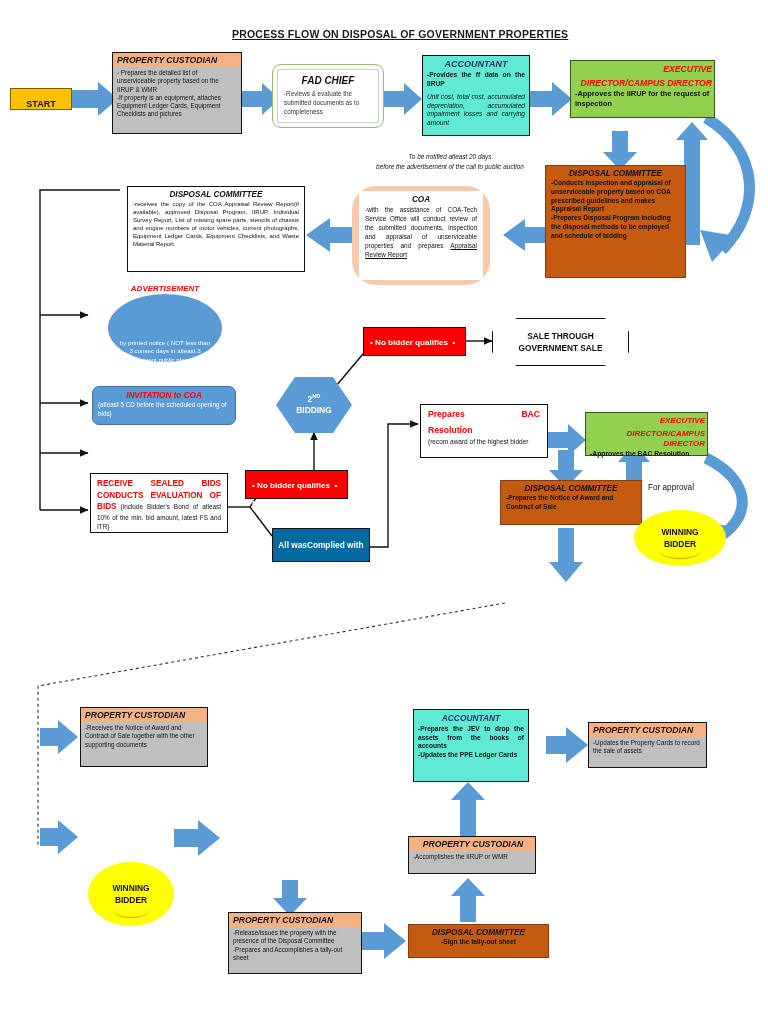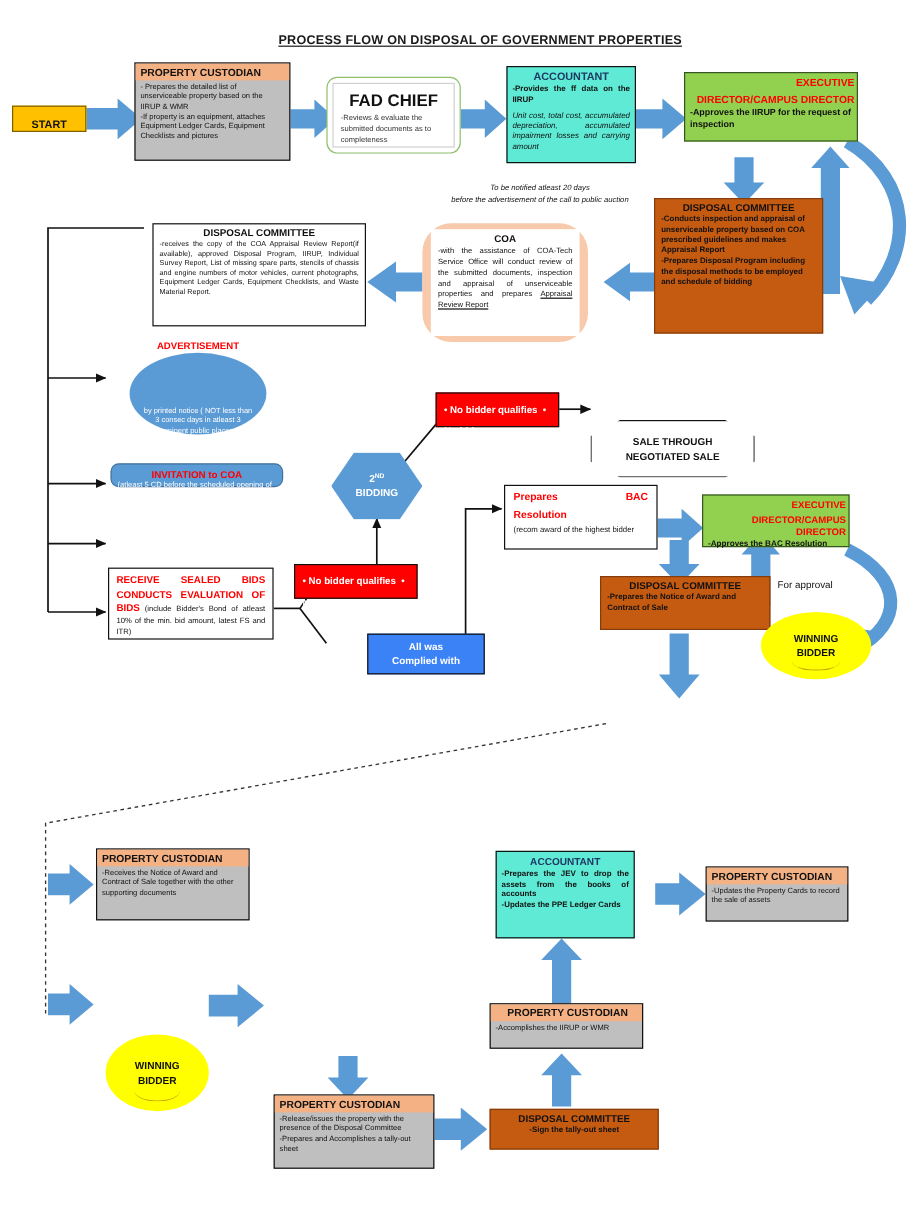--- a/index.html
+++ b/index.html
@@ -2,36 +2,36 @@
 <html><head>
 <meta charset="utf-8">
 <style>
   html,body{margin:0;padding:0;background:#ffffff;}
   body{width:768px;height:1024px;position:relative;overflow:hidden;
        font-family:"Liberation Sans","DejaVu Sans",sans-serif;}
   #canvas{position:relative;width:768px;height:1024px;}
   svg.lines{position:absolute;left:0;top:0;width:768px;height:1024px;overflow:visible;}
   .node{position:absolute;box-sizing:border-box;}
   .title{position:absolute;font-weight:bold;font-size:10.5px;color:#1a1a1a;letter-spacing:.2px;white-space:nowrap;text-decoration:underline;}
-  .hdr{font-weight:bold;text-align:center;display:block;}
+  .hdr{font-weight:bold;text-align:center;display:block;font-style:italic;}
   .body{display:block;}
   
   .cust{border:1.6px solid #111;background:#bfbfbf;padding:0;}
   .cust .hdr{background:#f4b183;color:#111;font-size:8.6px;padding:2px 2px 2px 4px;text-align:left;}
   .cust .body{color:#111;font-size:6.3px;line-height:1.32;padding:2px 4px 3px 4px;text-align:left;}
   .cust.ctr .hdr{text-align:center;}
   
   .acct{border:1.6px solid #111;background:#5eead4;}
   .acct .hdr{color:#1f3864;font-size:9px;padding:3px 2px 1px;}
   .acct .body{color:#111;font-size:6.6px;line-height:1.3;padding:1px 4px 4px;text-align:justify;font-weight:bold;}
   .acct .ital{font-style:italic;font-weight:normal;}
   
   .fad{border:1.3px solid #8ec06c;border-radius:9px;background:#fff;padding:4px;}
   .fad .inner{border:1px solid #d0d0d0;height:100%;box-sizing:border-box;padding:5px 6px;}
-  .fad .hdr{color:#111;font-size:14px;margin-bottom:3px;}
+  .fad .hdr{color:#111;font-size:10px;margin-bottom:3px;}
   .fad .body{color:#333;font-size:6.3px;line-height:1.45;}
   
   .exec{border:1.4px solid #375623;background:#92d050;}
   .exec .hdr{color:#ff0000;font-size:8.6px;line-height:1.25;padding:3px 2px 0;text-align:right;}
   .exec .body{color:#111;font-size:7.4px;font-weight:bold;line-height:1.25;padding:1px 4px 3px;text-align:left;}
   
   .disp{border:1.4px solid #843c0c;background:#c55a11;}
   .disp .hdr{color:#111;font-size:8.2px;padding:3px 2px 1px;}
   .disp .body{color:#111;font-size:6.6px;font-weight:bold;line-height:1.34;padding:0 5px 3px;text-align:left;}
   
@@ -57,27 +57,27 @@
   .insp{background:#5b9bd5;border:1.2px solid #111;display:flex;align-items:center;justify-content:center;margin-top:48px;}
   .insp .hdr{color:#ff0000;font-size:8.4px;}
   
   .rsb{border:1.2px solid #111;background:#fff;}
   .rsb .body{padding:4px 6px;font-size:6.4px;line-height:1.42;color:#111;text-align:justify;}
   .rsb .r{color:#ff0000;font-weight:bold;font-size:8.2px;}
   
   .nobid{background:#ff0000;border:1.2px solid #111;padding:3px 6px;}
   .nobid .li{color:#ffffff;font-weight:bold;font-size:8.1px;line-height:1.32;}
   
-  .green{background:#3b82f6;border:1.2px solid #111;display:flex;flex-direction:column;
-         align-items:center;justify-content:center;margin-left:34px;}
+  .green{background:#0369a1;border:1.2px solid #111;display:flex;flex-direction:row;
+         align-items:center;justify-content:center;}
   .green .li{color:#fff;font-weight:bold;font-size:8.3px;line-height:1.3;}
   
   .octa{border:1.5px solid #111;background:#fff;display:flex;flex-direction:column;
         align-items:center;justify-content:center;
-        clip-path:polygon(18% 0,82% 0,100% 28%,100% 72%,82% 100%,18% 100%,0 72%,0 28%);margin-top:32px;}
+        clip-path:polygon(18% 0,82% 0,100% 28%,100% 72%,82% 100%,18% 100%,0 72%,0 28%);}
   .octa .li{color:#111;font-weight:bold;font-size:8.3px;line-height:1.45;}
   
   .hexa{background:#5b9bd5;display:flex;flex-direction:column;align-items:center;justify-content:center;
         clip-path:polygon(25% 0,75% 0,100% 50%,75% 100%,25% 100%,0 50%);}
   .hexa .li{color:#fff;font-weight:bold;font-size:8.4px;line-height:1.35;}
   .hexa sup{font-size:5.6px;}
   
   .bac{border:1.2px solid #111;background:#fff;padding:4px 7px;}
   .bac .r{color:#ff0000;font-weight:bold;font-size:8.6px;}
   .bac .body{font-size:6.5px;color:#111;line-height:1.5;}
@@ -249,21 +249,21 @@
   <div class="node dispw" style="left:127px;top:186px;width:178px;height:86px;">
     <span class="hdr">DISPOSAL COMMITTEE</span>
     <span class="body">-receives the copy of the COA Appraisal Review Report(if available), approved Disposal Program, IIRUP, Individual Survey Report, List of missing spare parts, stencils of chassis and engine numbers of motor vehicles, current photographs, Equipment Ledger Cards, Equipment Checklists, and Waste Material Report.</span>
   </div>
 
   <div class="node advert" style="left:108px;top:294px;width:114px;height:68px;gap:44px;">
     <span class="hdr">ADVERTISEMENT</span>
     <span class="body" style="width:92px;">by printed notice ( NOT less than 3 consec days in atleast 3 prominent public places in locality)</span>
   </div>
 
-  <div class="node invite" style="left:92px;top:386px;width:144px;height:20px;">
+  <div class="node invite" style="left:92px;top:386px;width:144px;height:39px;">
     <span class="hdr">INVITATION to COA</span>
     <span class="body">(atleast 5 CD before the scheduled opening of bids)</span>
   </div>
 
   <div class="node insp" style="left:92px;top:443px;width:121px;height:20px;">
     <span class="hdr">INSPECTION by Bidders</span>
   </div>
 
   <div class="node rsb" style="left:90px;top:473px;width:138px;height:60px;">
     <div class="body">
@@ -282,21 +282,21 @@
     <span class="li">• No bids</span>
   </div>
 
   <div class="node hexa" style="left:276px;top:377px;width:76px;height:56px;">
     <span class="li"><span>2</span><sup>ND</sup></span>
     <span class="li">BIDDING</span>
   </div>
 
   <div class="node octa" style="left:492px;top:318px;width:137px;height:48px;">
     <span class="li">SALE THROUGH</span>
-    <span class="li">NEGOTIATED SALE</span>
+    <span class="li">GOVERNMENT SALE</span>
   </div>
 
   <div class="node green" style="left:272px;top:528px;width:98px;height:34px;">
     <span class="li">All was</span>
     <span class="li">Complied with</span>
   </div>
 
   <div class="node bac" style="left:420px;top:404px;width:128px;height:54px;">
     <div style="display:flex;justify-content:space-between;">
       <span class="r">Prepares</span>

